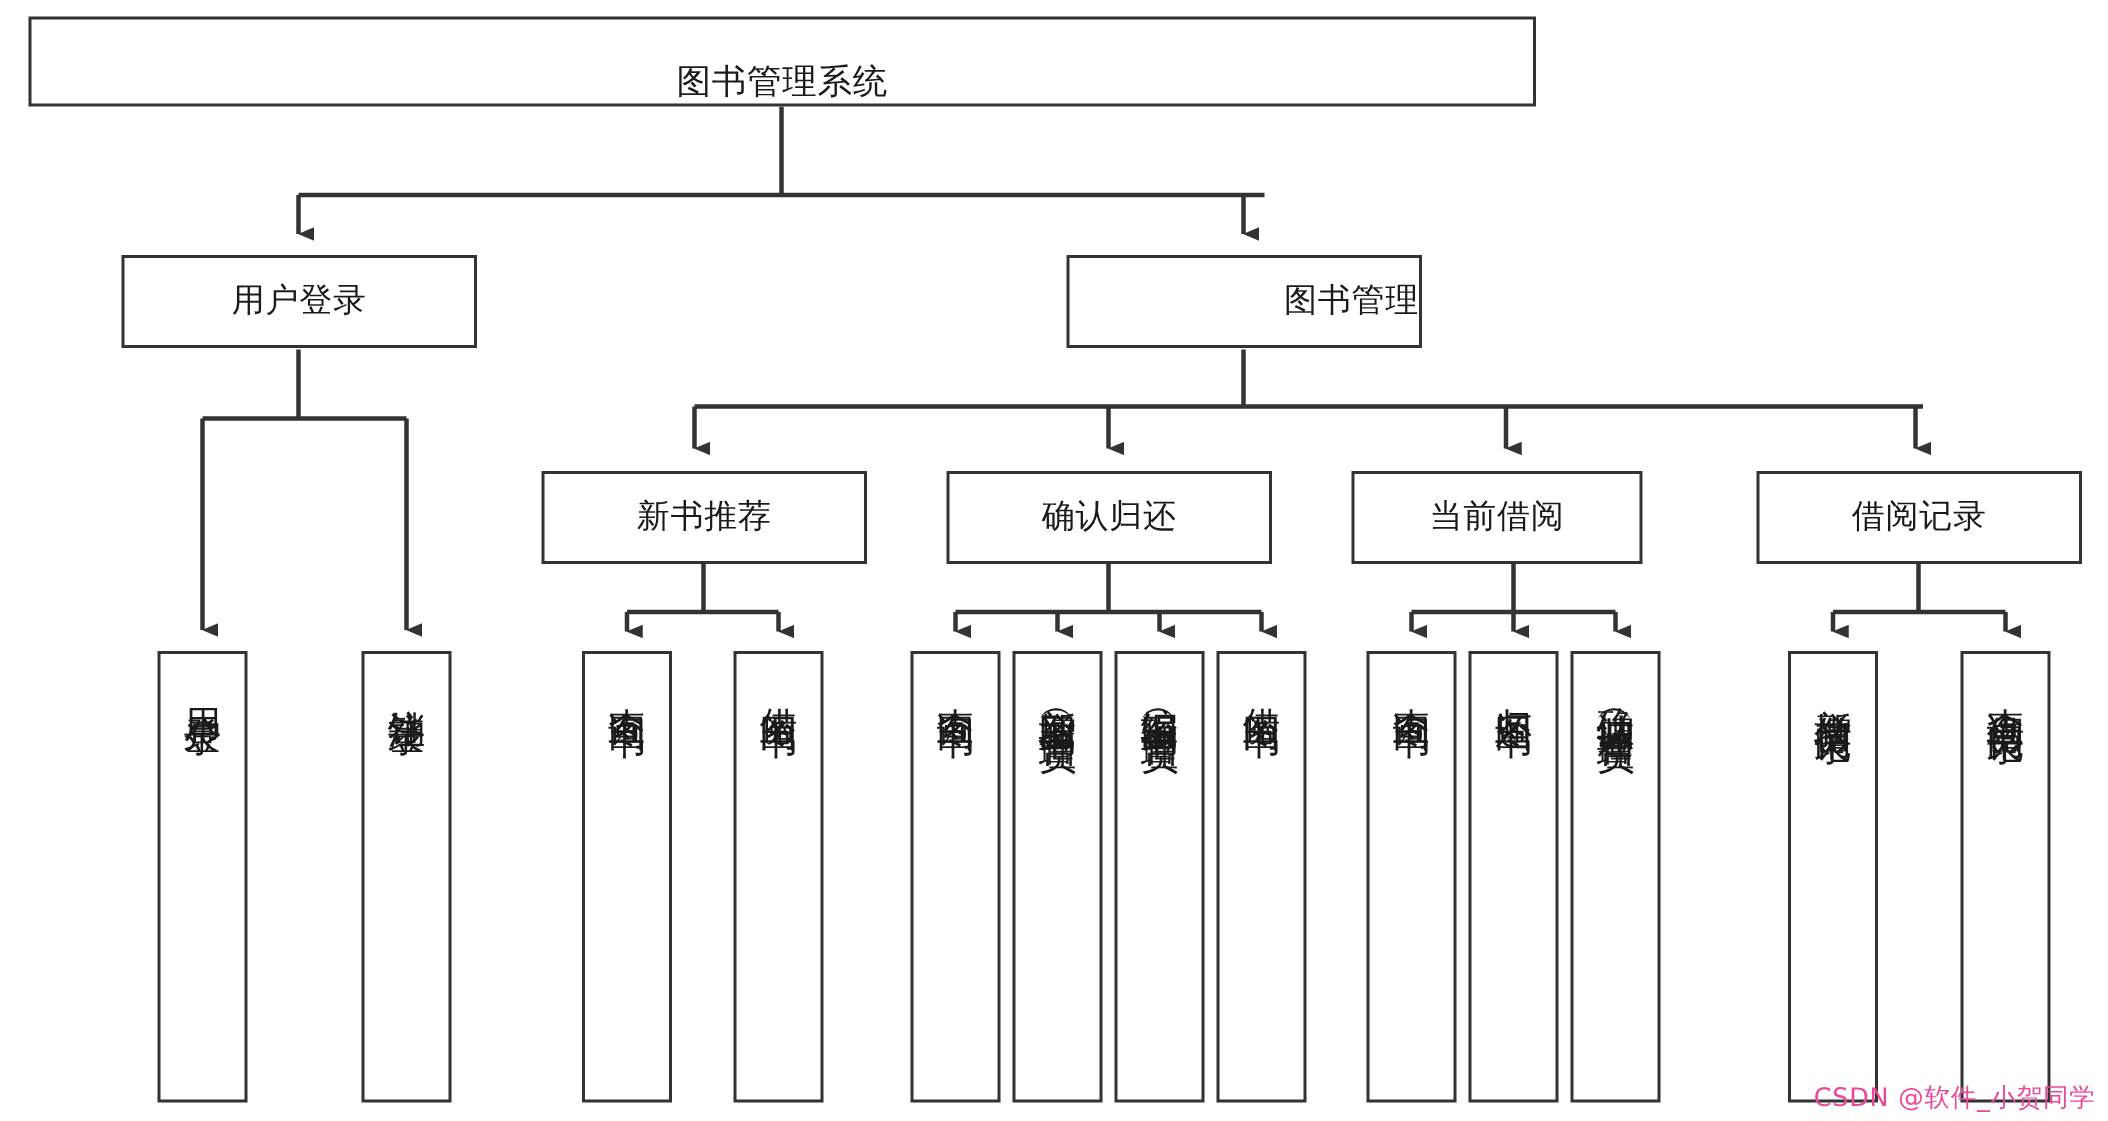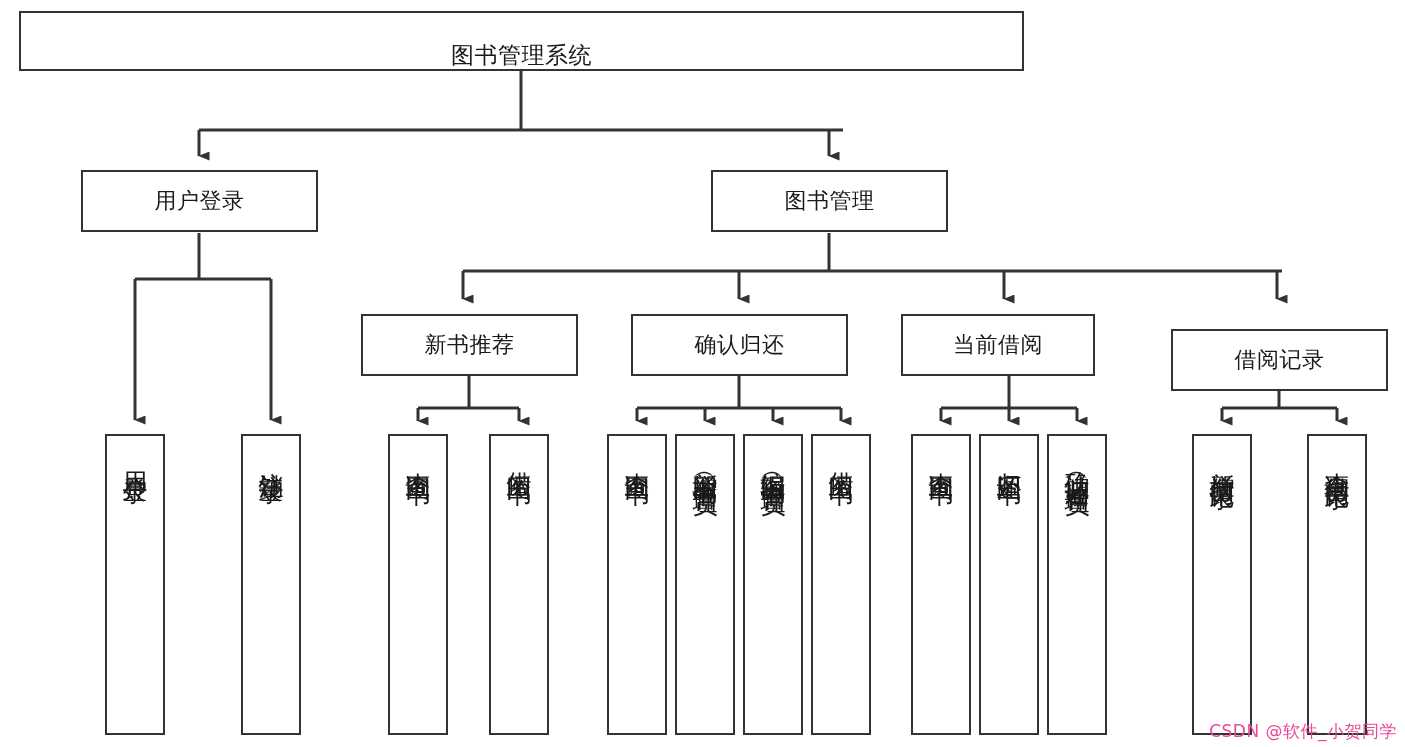--- a/index.html
+++ b/index.html
@@ -145,37 +145,37 @@
   </svg>
 
   <div class="node root">
     <span class="label">图书管理系统</span>
   </div>
 
   <div class="node lvl2" style="left:81px; top:170px; width:237px;">
     <span class="label">用户登录</span>
   </div>
 
-  <div class="node lvl2" style="left:711px; top:170px; width:237px;">
+  <div class="node lvl2" style="left:711px; top:170px; width:237px;justify-content:flex-end;">
     <span class="label">图书管理</span>
   </div>
 
   <div class="node lvl3" style="left:361px; top:314px; width:217px;text-align:right;">
     <span class="label">新书推荐</span>
   </div>
 
   <div class="node lvl3" style="left:631px; top:314px; width:217px;">
     <span class="label">确认归还</span>
   </div>
 
   <div class="node lvl3" style="left:901px; top:314px; width:194px;">
     <span class="label">当前借阅</span>
   </div>
 
-  <div class="node lvl3" style="left:1171px; top:314px; width:217px;margin-top:15px;">
+  <div class="node lvl3" style="left:1171px; top:314px; width:217px;">
     <span class="label">借阅记录</span>
   </div>
 
   <div class="node leaf" style="left:105px; width:60px;">
     <span class="label">用户登录</span>
   </div>
 
   <div class="node leaf" style="left:241px; width:60px;">
     <span class="label">注销登录</span>
   </div>

